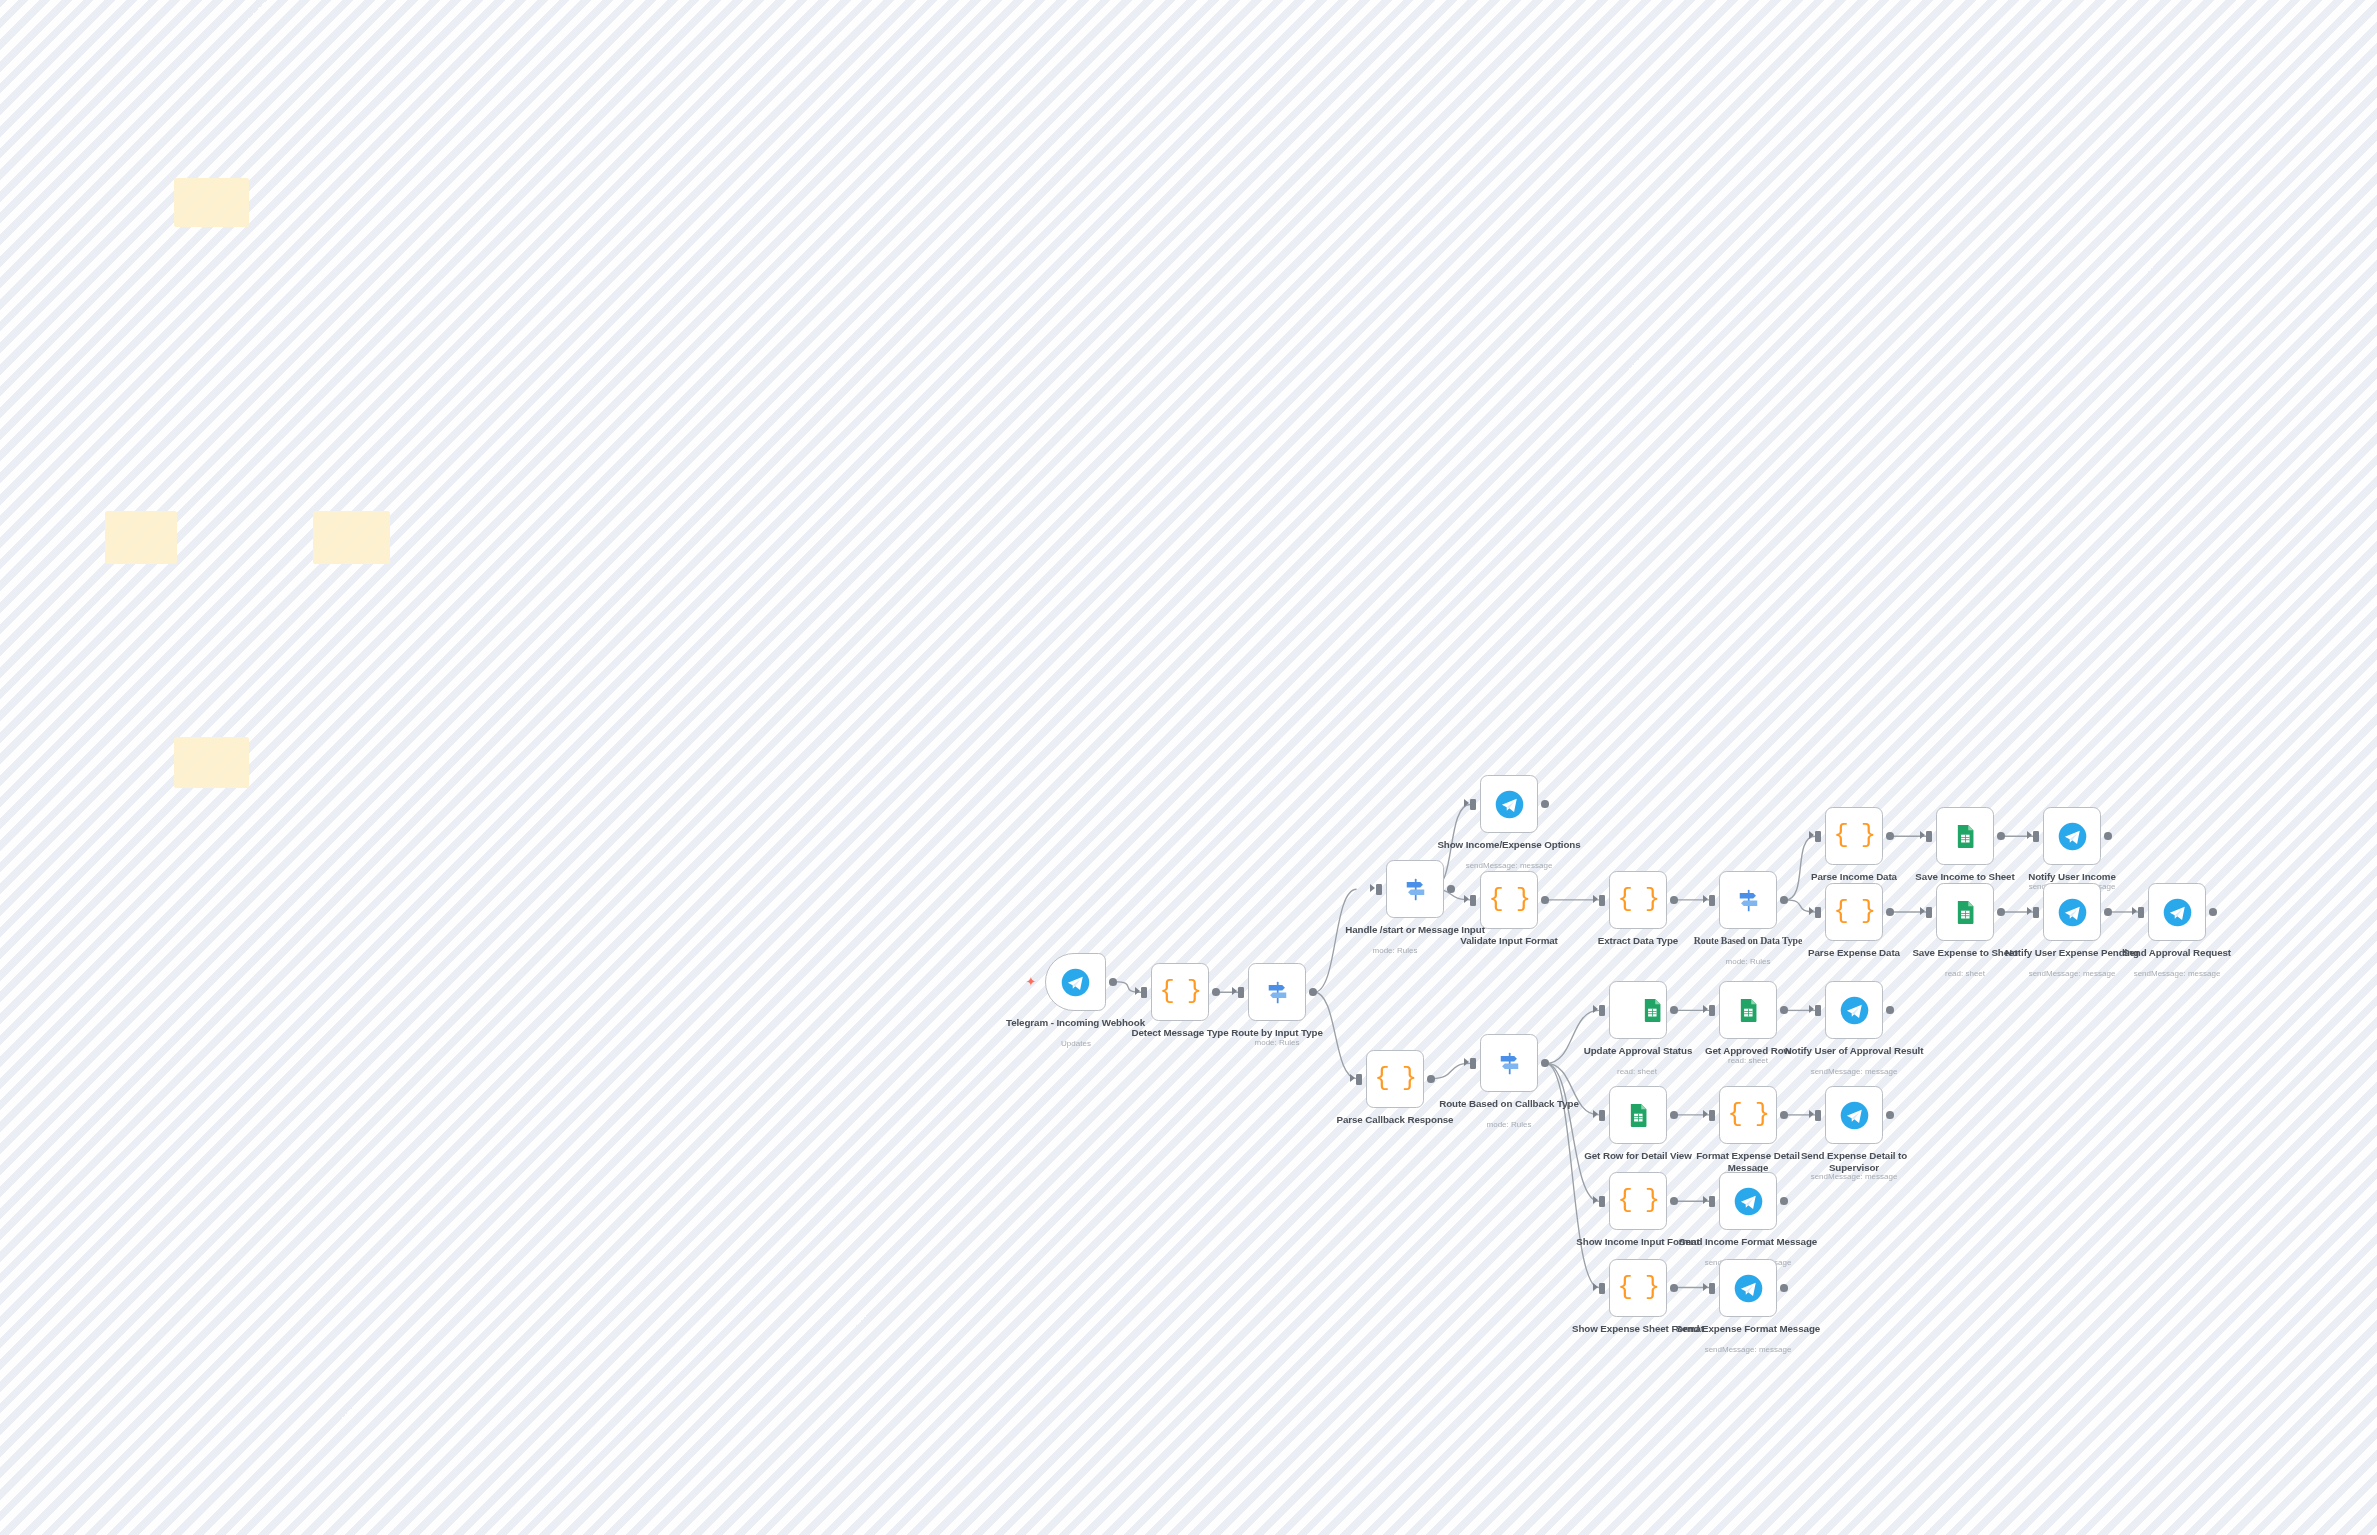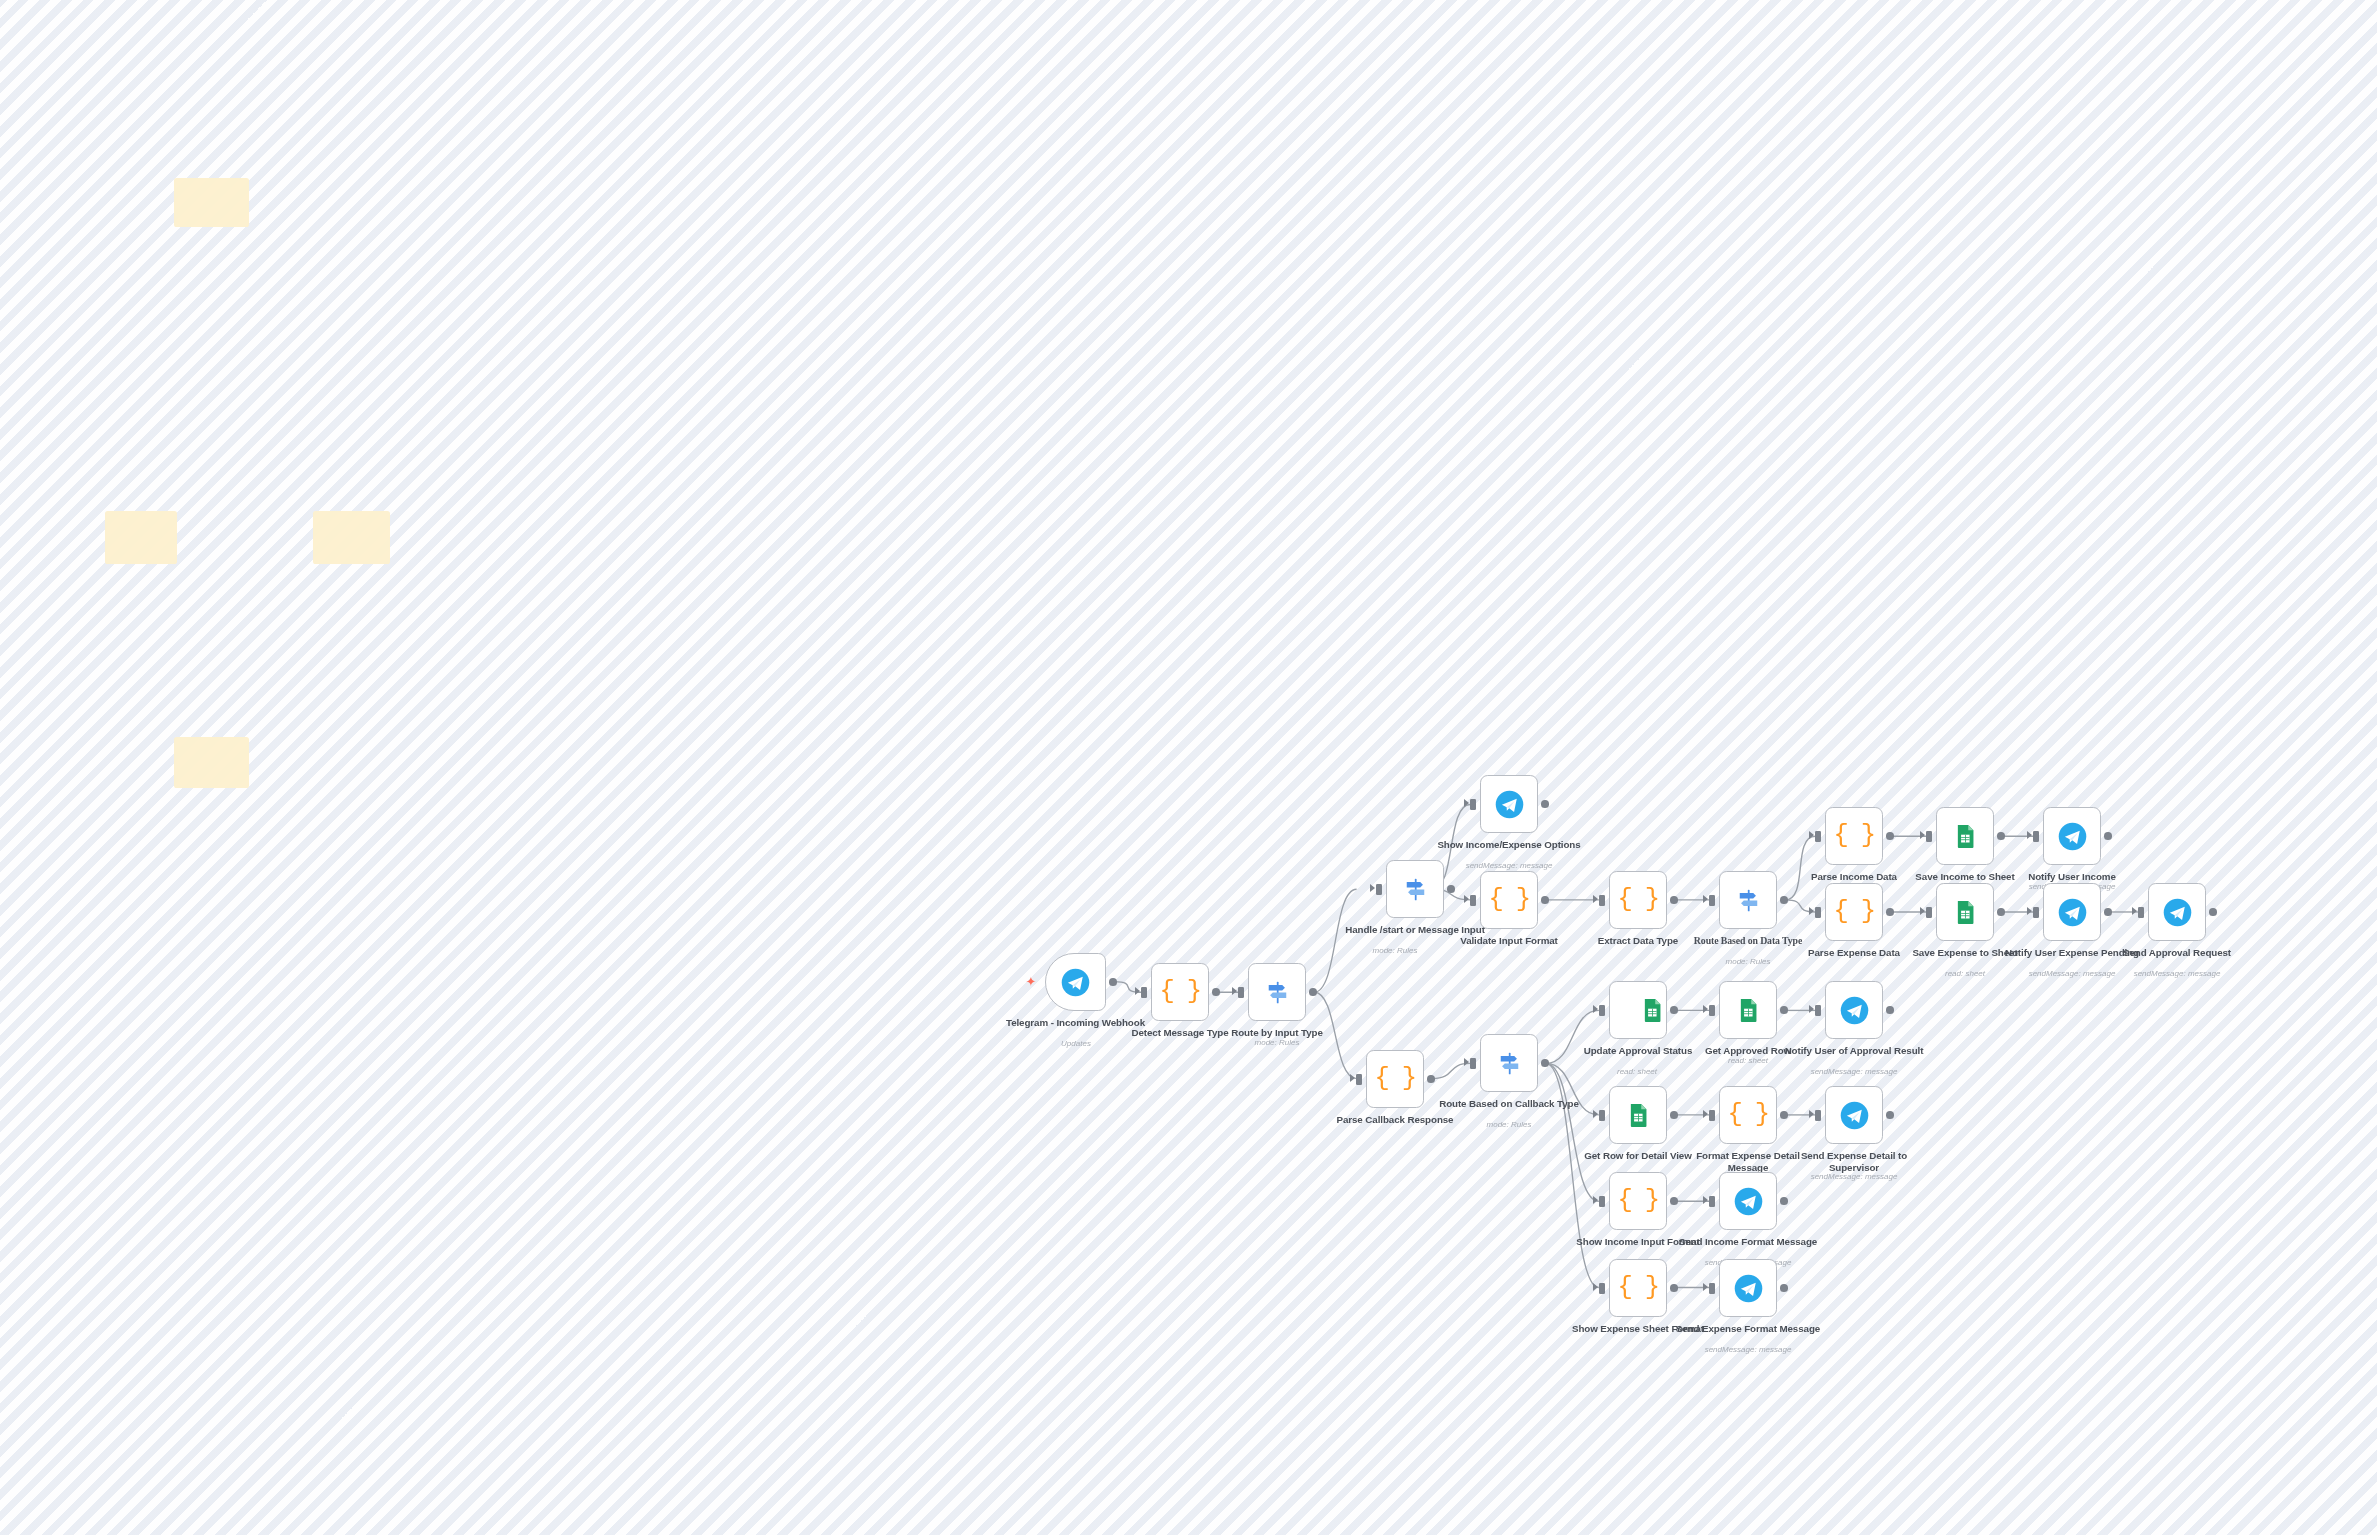--- a/index.html
+++ b/index.html
@@ -96,21 +96,20 @@
   .subcaption {
     position: absolute;
     text-align: center;
     font-size: 8px;
     line-height: 9.4px;
     color: #a7acb4;
     width: 162px;
     left: 50%;
     transform: translateX(-50%);
     pointer-events: none;
-    font-style: italic;
   }
   .trigger-bolt {
     position: absolute;
     left: -22px; top: 50%;
     margin-top: -6.8px;
     width: 13.6px; height: 13.6px;
     color: #ff6d5a;
     font-size: 12.8px;
     line-height: 13.6px;
     text-align: center;

